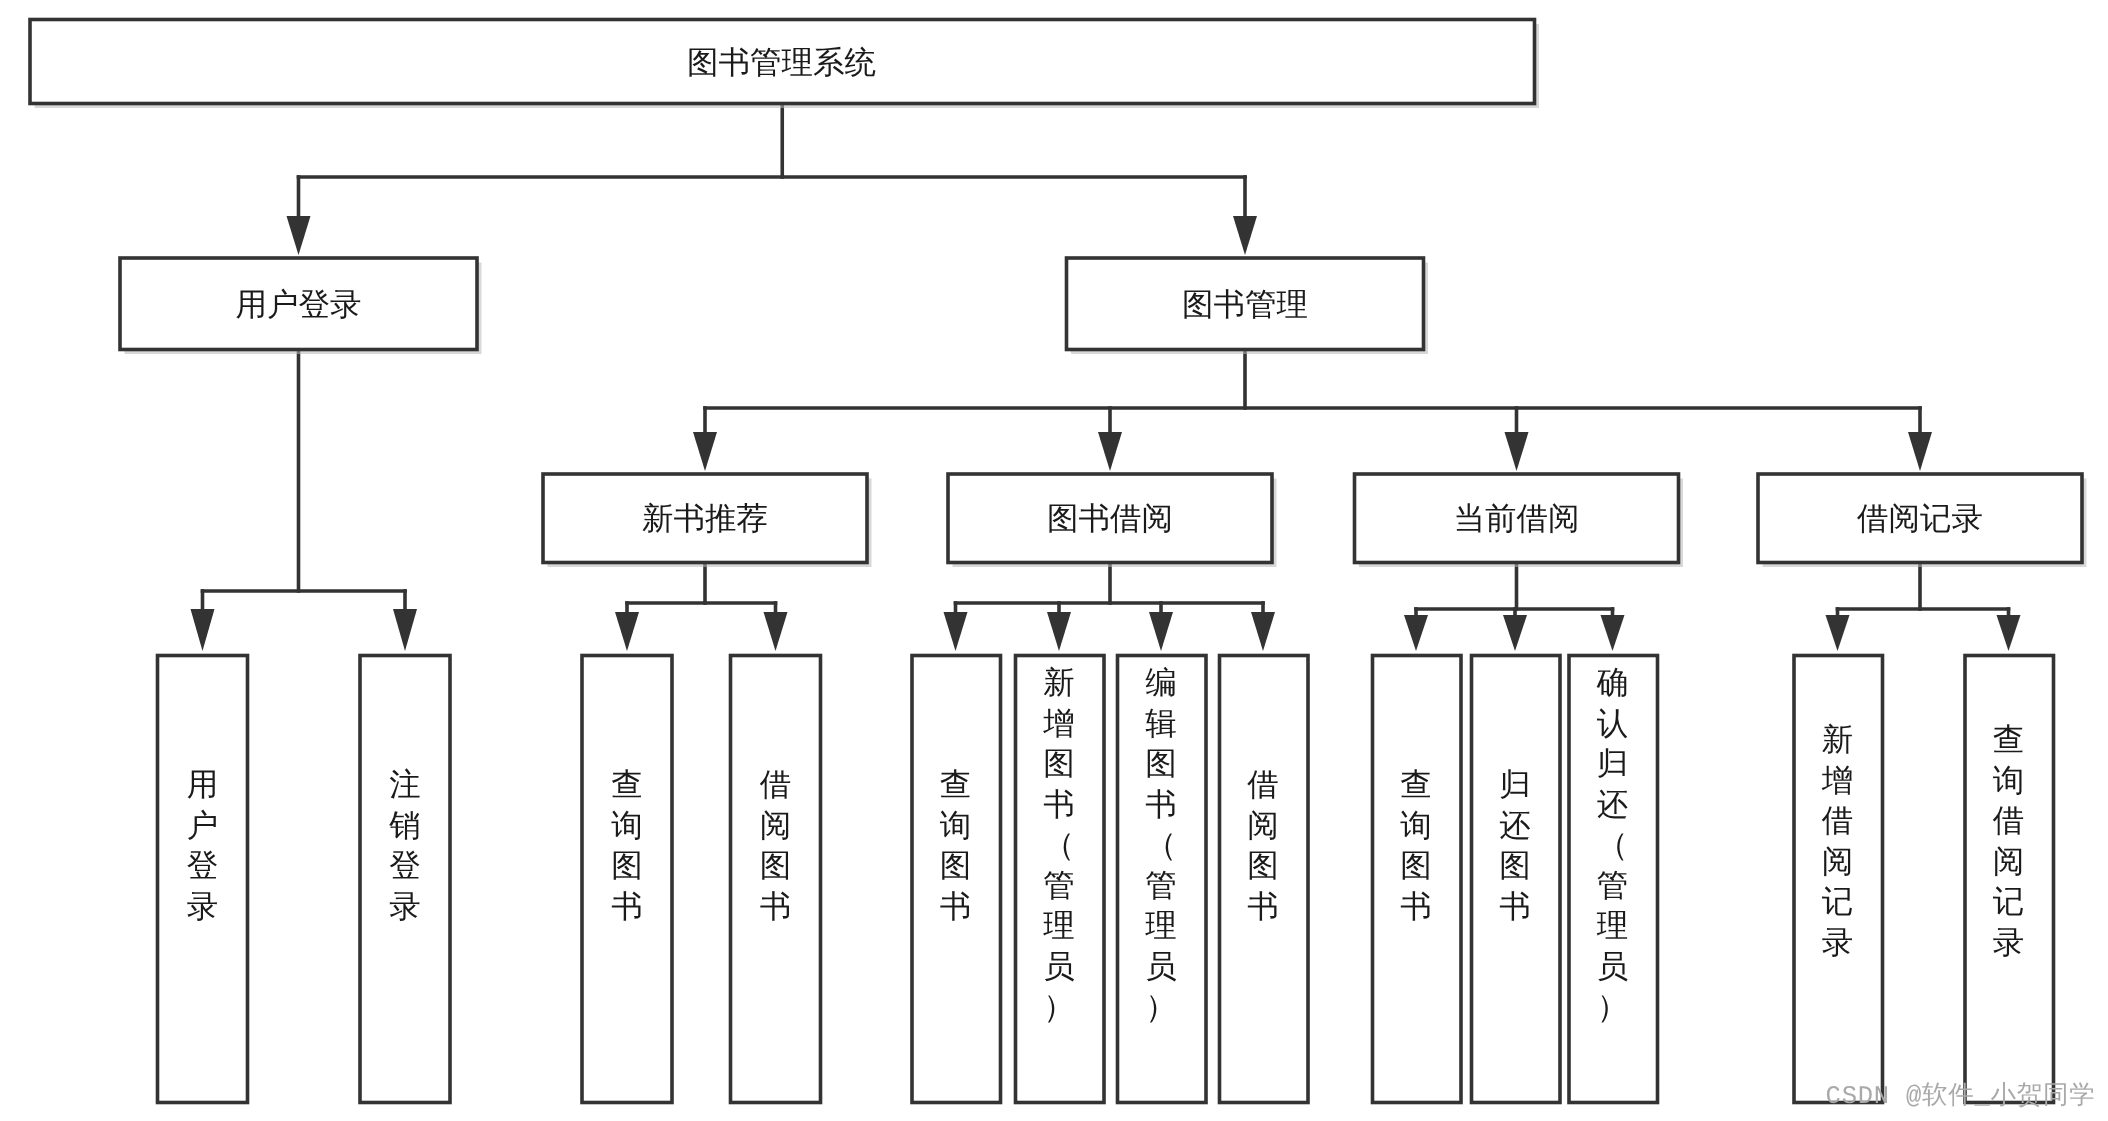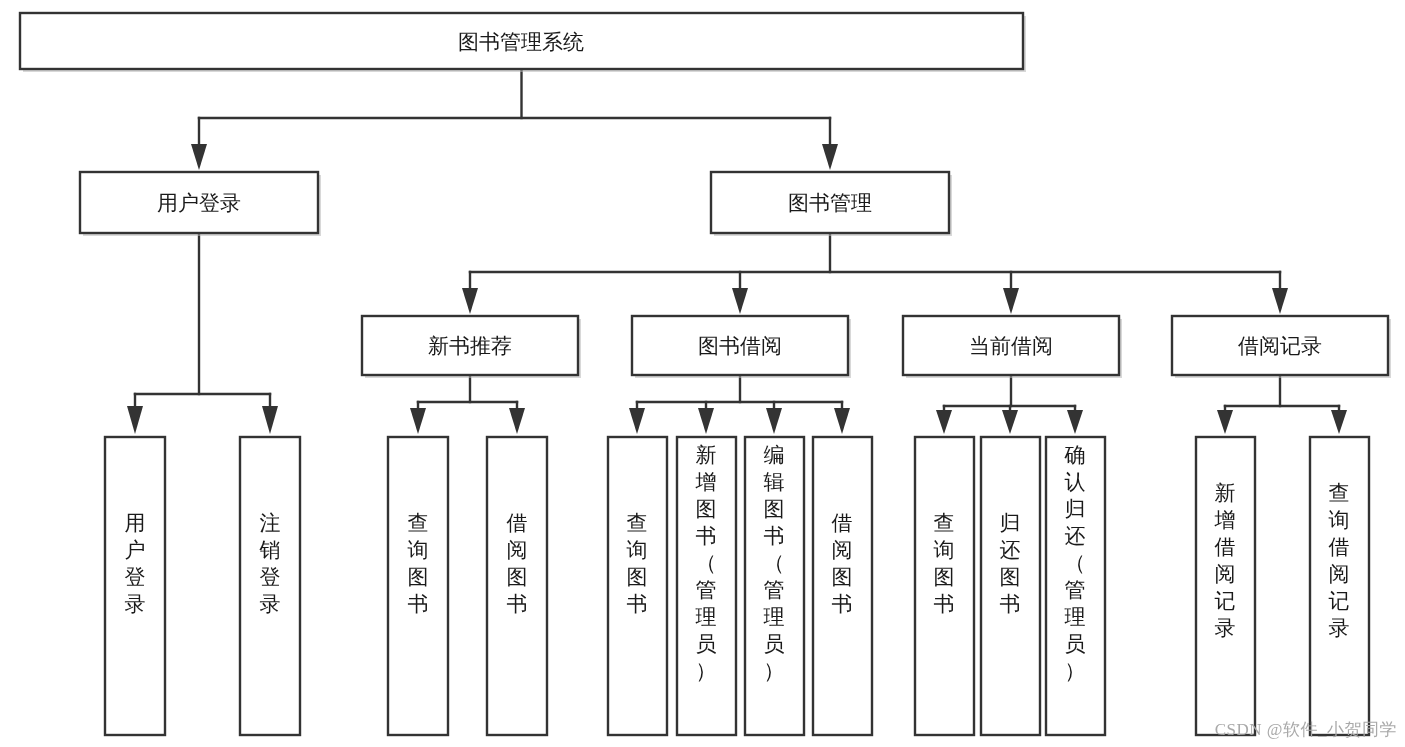--- a/index.html
+++ b/index.html
@@ -56,21 +56,21 @@
   .node-label-v {
     font-family: "DejaVu Sans", "Liberation Sans", sans-serif;
     font-size: 21px;
     fill: #1a1a1a;
     text-anchor: middle;
   }
   .watermark {
     position: absolute;
     right: 8px;
     bottom: 6px;
-    font-family: Liberation Serif, serif;
+    font-family: Liberation Mono, monospace;
     font-size: 17px;
     color: #a9a9a9;
     white-space: nowrap;
     letter-spacing: 0.5px;
   }
 </style>
 </head>
 <body>
 
 <div id="diagram-root">

